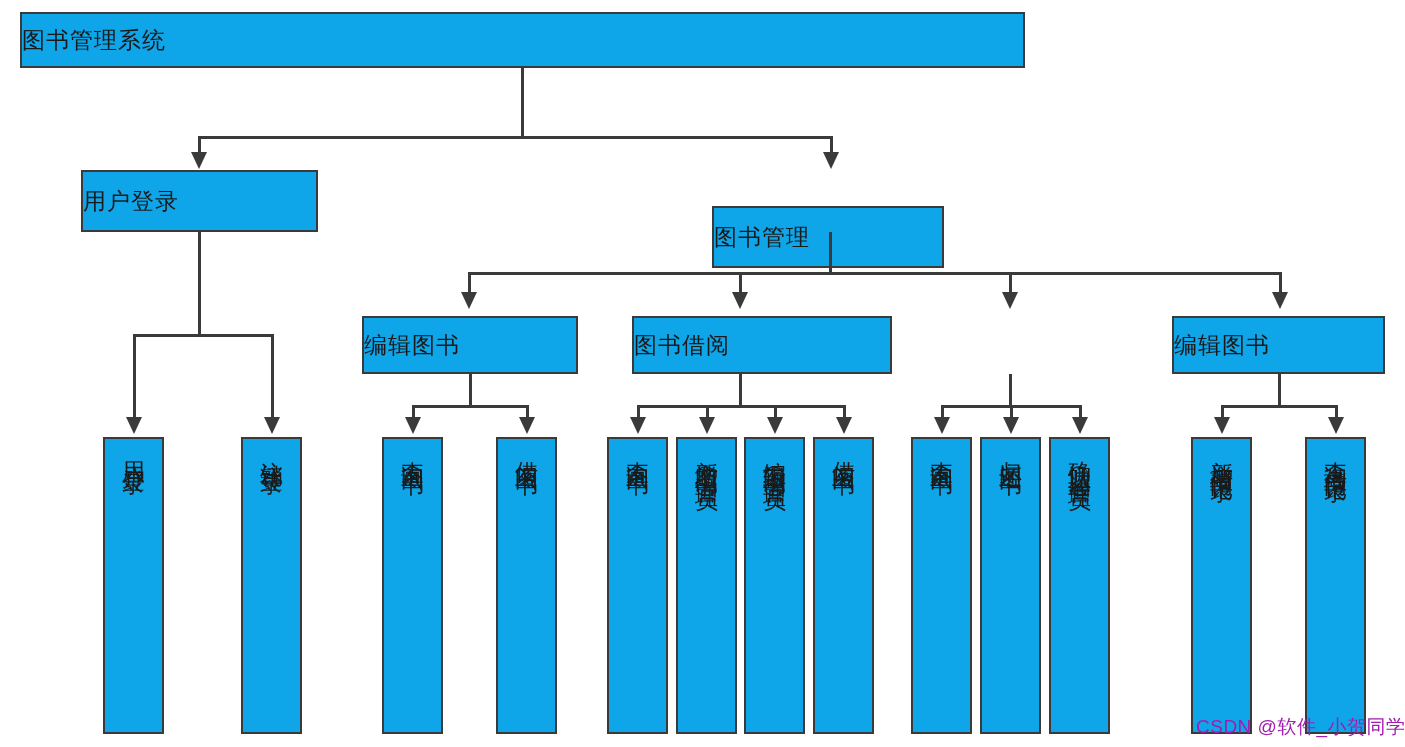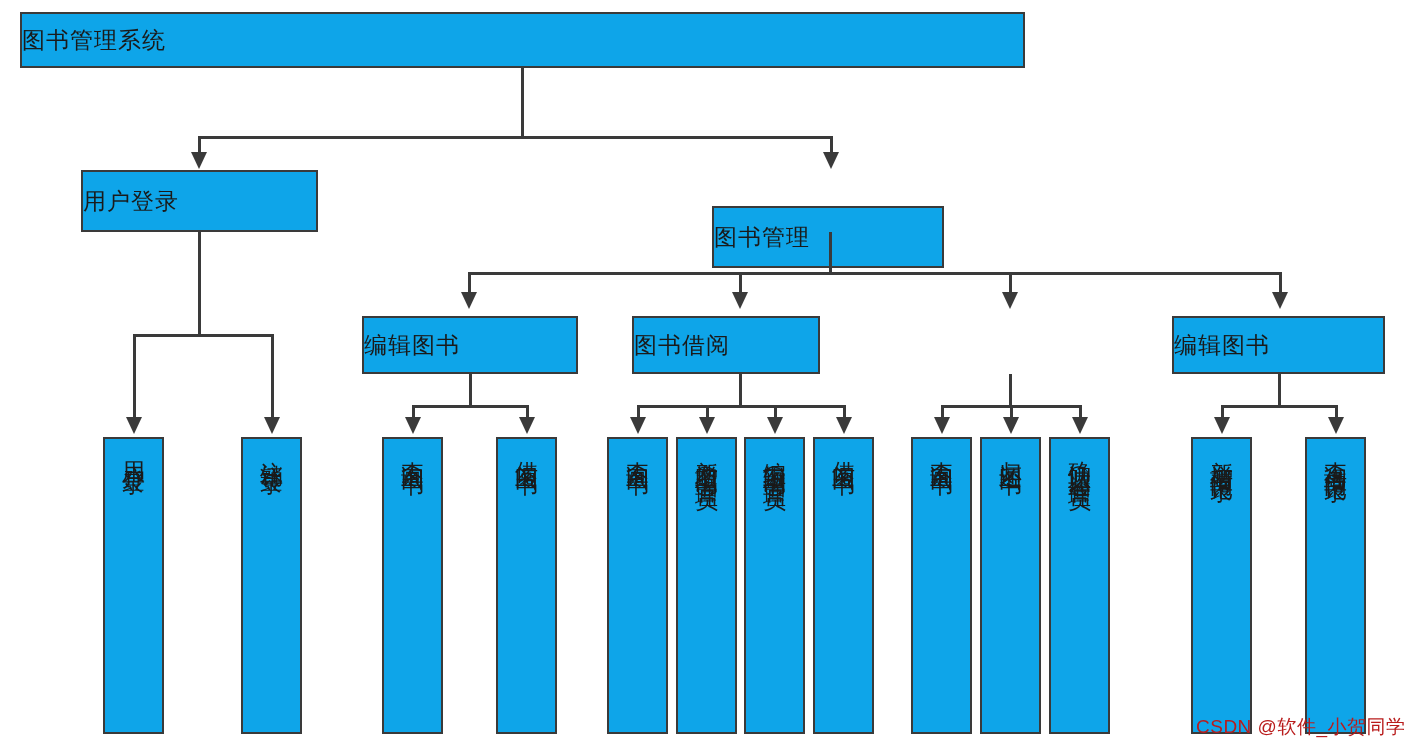--- a/index.html
+++ b/index.html
@@ -52,21 +52,21 @@
   .arrow {
     position: absolute;
     width: 0;
     height: 0;
     border-left: 8px solid transparent;
     border-right: 8px solid transparent;
     border-top: 17px solid #3a3a3a;
   }
   .watermark {
     position: absolute;
-    color: #b91c1c;
+    color: #a21caf;
     font-size: 19px;
     white-space: nowrap;
     letter-spacing: 0.5px;
   }
 </style>
 </head>
 <body>
 
 <div id="canvas">
 
@@ -104,21 +104,21 @@
   <div class="edge v" style="left:739px; top:272px; height:22px;"></div>
   <div class="arrow" style="left:732px; top:292px;"></div>
   <div class="edge v" style="left:1009px; top:272px; height:22px;"></div>
   <div class="arrow" style="left:1002px; top:292px;"></div>
   <div class="edge v" style="left:1279px; top:272px; height:22px;"></div>
   <div class="arrow" style="left:1272px; top:292px;"></div>
 
   <div class="node h" style="left:362px; top:316px; width:216px; height:58px;">
     <span>编辑图书</span>
   </div>
-  <div class="node h" style="left:632px; top:316px; width:188px; height:58px;">
+  <div class="node h" style="left:632px; top:316px; width:260px; height:58px;">
     <span>图书借阅</span>
   </div>
   <div class="node h" style="left:1172px; top:316px; width:213px; height:58px;">
     <span>编辑图书</span>
   </div>
 
   <div class="edge v" style="left:469px; top:374px; height:33px;"></div>
   <div class="edge h" style="left:412px; top:405px; width:116px;"></div>
   <div class="edge v" style="left:412px; top:405px; height:14px;"></div>
   <div class="arrow" style="left:405px; top:417px;"></div>

